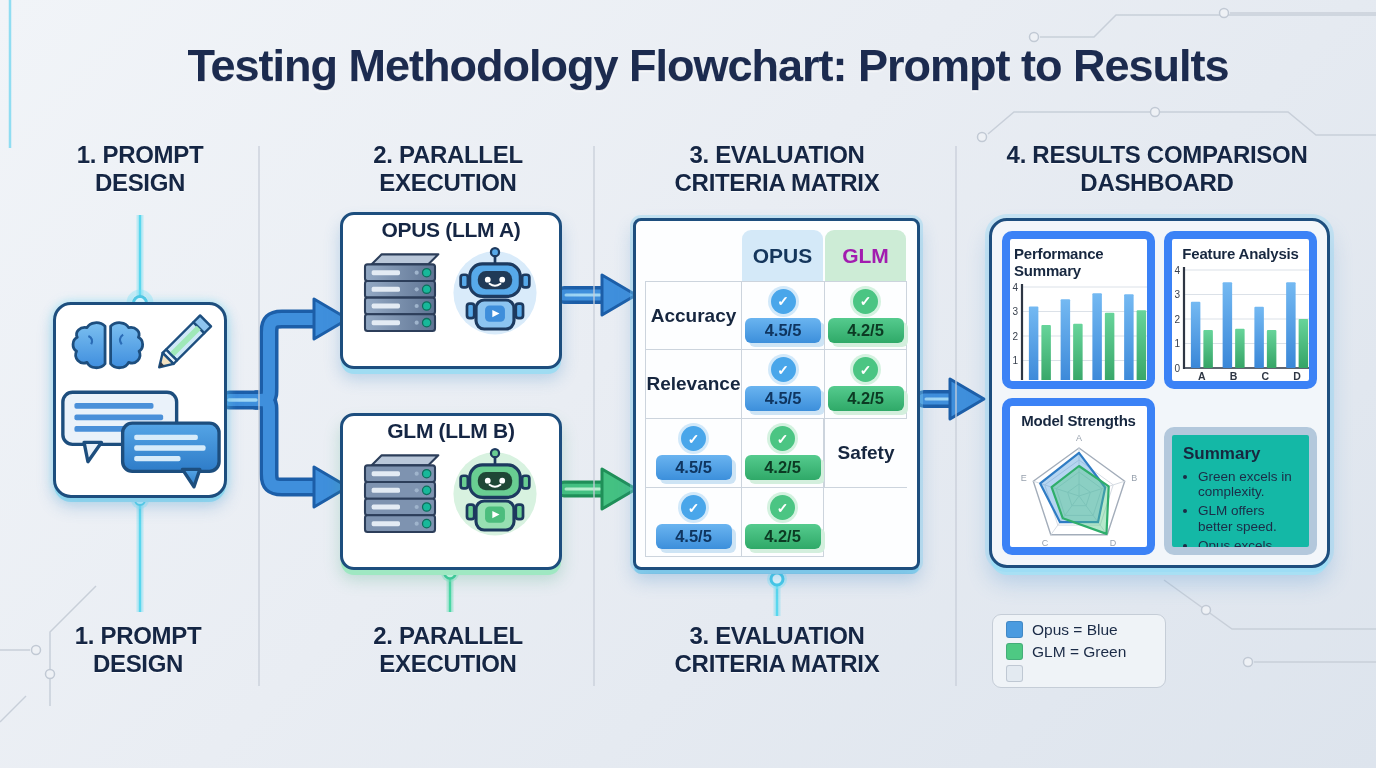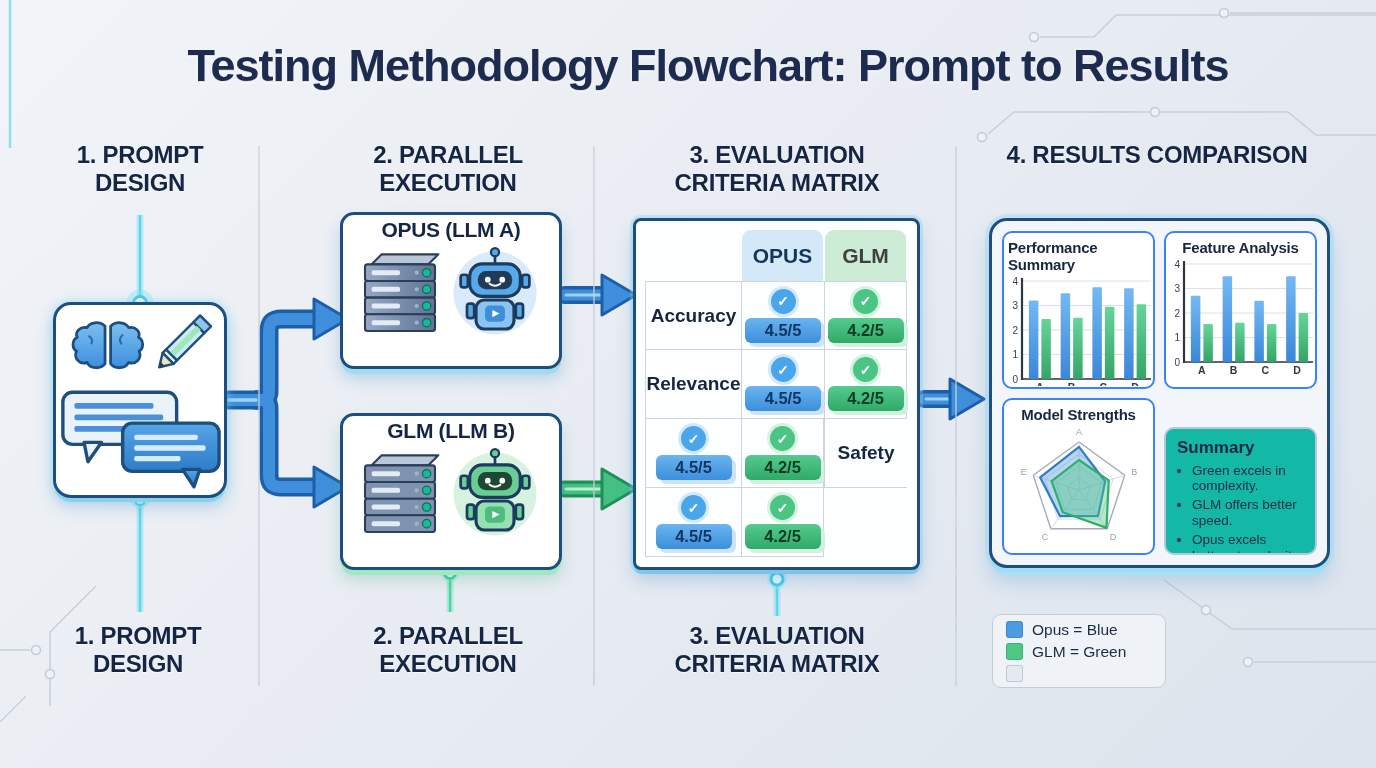--- a/index.html
+++ b/index.html
@@ -54,21 +54,21 @@
   #matrix{
     position:absolute;left:633px;top:218px;width:287px;height:352px;
     background:#fdfeff;border:3.5px solid #1d4e7e;border-radius:8px;box-sizing:border-box;
     box-shadow:0 0 0 3px rgba(130,210,240,.35),0 10px 18px rgba(70,140,200,.32),0 5px 0 -1px #8fd4ee;
     padding:9px;
   }
   #matrix-grid{display:grid;grid-template-columns:96px 83px 83px;grid-template-rows:51px 69px 69px 69px 69px;}
   .mx-cell{display:flex;align-items:center;justify-content:center;box-sizing:border-box;}
   .mx-colhead{font-weight:bold;font-size:21px;color:#14365c;border-radius:9px 9px 0 0;margin:0 1px;}
   .mx-colhead.opus{background:#d4e9f8;}
-  .mx-colhead.glm{background:#cdecd6;color:#404040;}
+  .mx-colhead.glm{background:#cdecd6;color:#a21caf;}
   .mx-label{font-weight:bold;font-size:19px;color:#16263f;border:1.5px solid #ccd4dd;border-right:none;}
   .mx-data{flex-direction:column;gap:4px;border:1.5px solid #ccd4dd;border-right:none;}
   .mx-data.last,.mx-label.row-mid{border-top:none;}
   .mx-grid-rt{border-right:1.5px solid #ccd4dd !important;}
   .chk{width:25px;height:25px;border-radius:50%;display:flex;align-items:center;justify-content:center;
        color:#fff;font-size:14px;font-weight:bold;}
   .chk.blue{background:#49a6ea;box-shadow:0 0 0 3px #d2e9fa;}
   .chk.green{background:#4bc583;box-shadow:0 0 0 3px #d4f2e0;}
   .pill{width:76px;height:25px;border-radius:6px;display:flex;align-items:center;justify-content:center;
         font-weight:bold;font-size:16.5px;}
@@ -76,21 +76,21 @@
   .pill.green{background:linear-gradient(180deg,#55cb8e,#2fa968);color:#0c3a23;box-shadow:4px 4px 0 #d3efdd;}
 
   
   #dashboard{
     position:absolute;left:989px;top:218px;width:341px;height:350px;box-sizing:border-box;
     background:#f2f6fa;border:3.5px solid #1d4e7e;border-radius:18px;
     box-shadow:0 0 0 4px rgba(140,215,245,.35),0 9px 0 -2px #a8e0f4,0 14px 22px rgba(80,150,210,.32);
     display:grid;grid-template-columns:1fr 1fr;grid-template-rows:1fr 1fr;gap:9px;padding:10px;
   }
   .dash-card{
-    background:#fff;border:2px solid #3b82f6;border-radius:10px;
+    background:#fff;border:8px solid #3b82f6;border-radius:10px;
     display:flex;flex-direction:column;align-items:center;padding:5px 4px 1px;overflow:hidden;
   }
   .dash-card-title{font-weight:bold;font-size:15px;color:#17273f;margin:1px 0 1px;letter-spacing:-.2px;}
   #summary-card{background:#14b8a6;border-color:#b3c8dc;align-items:flex-start;padding:9px 11px;margin-top:29px;}
   #summary-title{font-weight:bold;font-size:17px;color:#17273f;margin-bottom:5px;}
   #summary-list{margin:0;padding-left:15px;font-size:13.5px;color:#1c2c47;line-height:1.18;}
   #summary-list li{margin-bottom:3px;}
 
   
   #legend{
@@ -201,20 +201,21 @@
   <div class="col-head" id="ch2">
     <span style="display:block">2. PARALLEL</span>
     <span style="display:block">EXECUTION</span>
   </div>
   <div class="col-head" id="ch3">
     <span style="display:block">3. EVALUATION</span>
     <span style="display:block">CRITERIA MATRIX</span>
   </div>
   <div class="col-head" id="ch4">
     <span style="display:block">4. RESULTS COMPARISON</span>
+    <span style="display:block">DASHBOARD</span>
   </div>
 
   <div class="vdiv" style="left:258px"></div>
   <div class="vdiv" style="left:593px"></div>
   <div class="vdiv" style="left:955px"></div>
 
   <div id="prompt-box">
     <svg width="162" height="182" viewBox="0 0 168 188">
       <defs>
         <linearGradient id="brainG" x1="0" y1="0" x2="0" y2="1">

